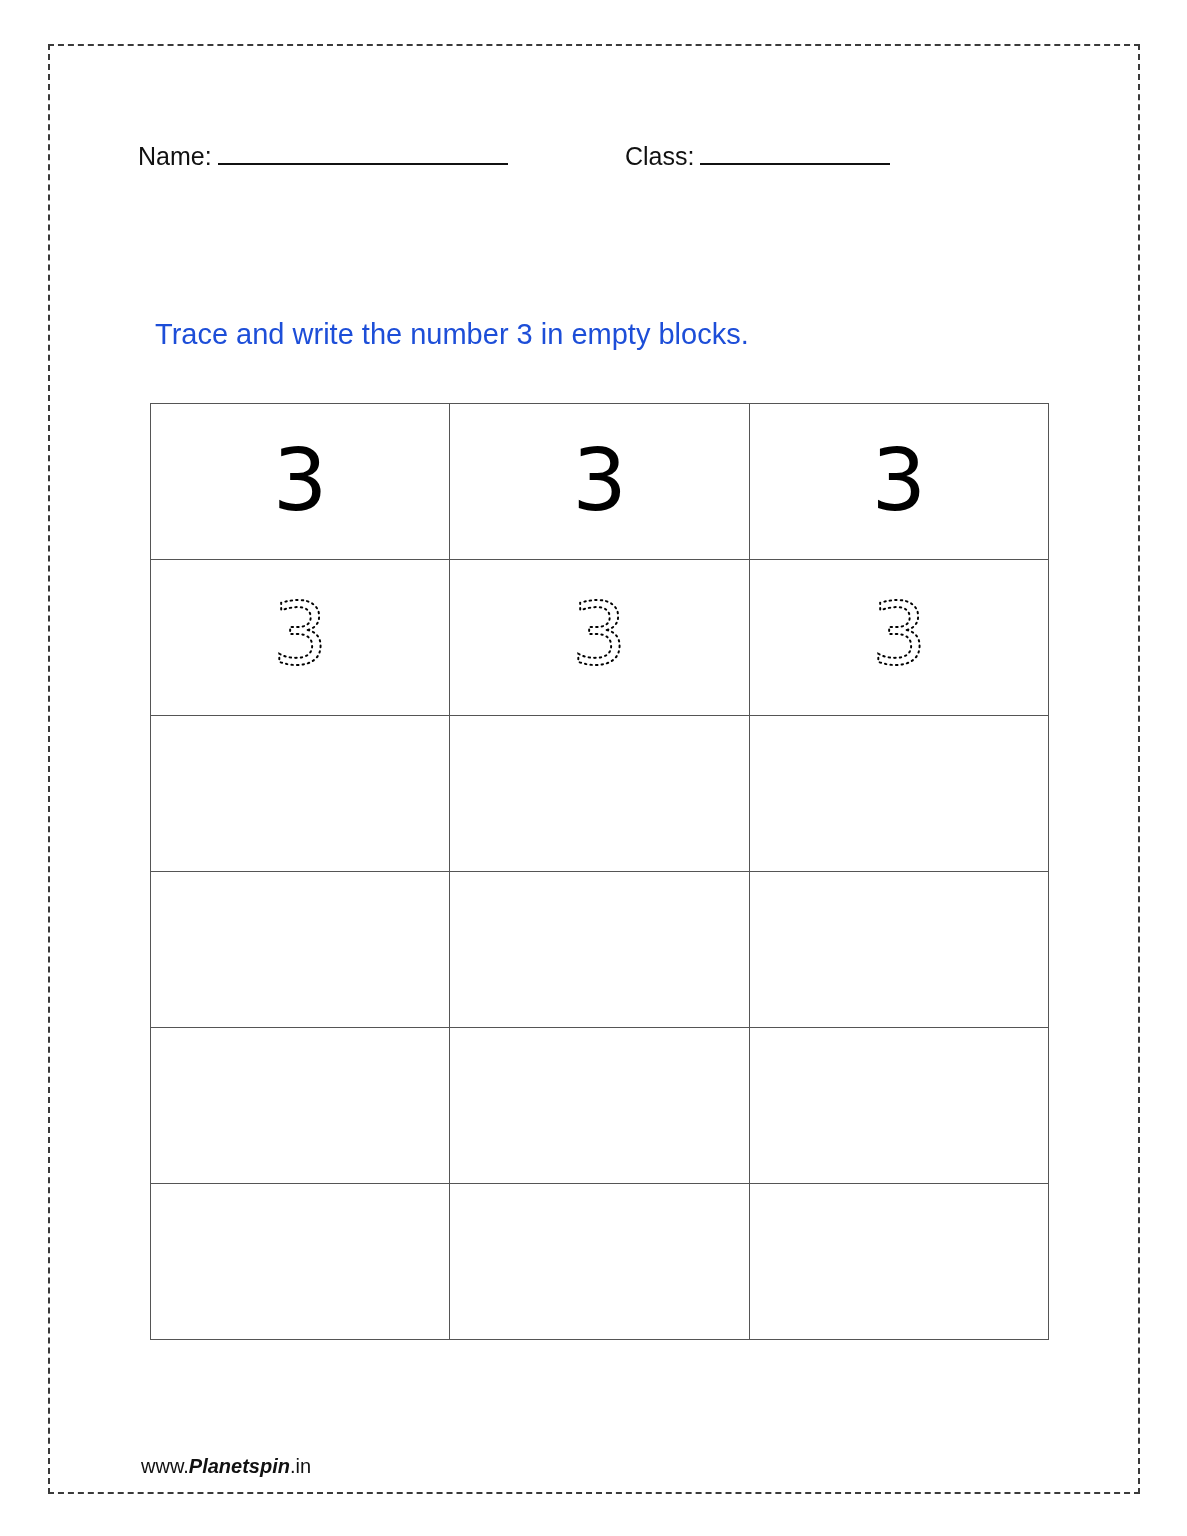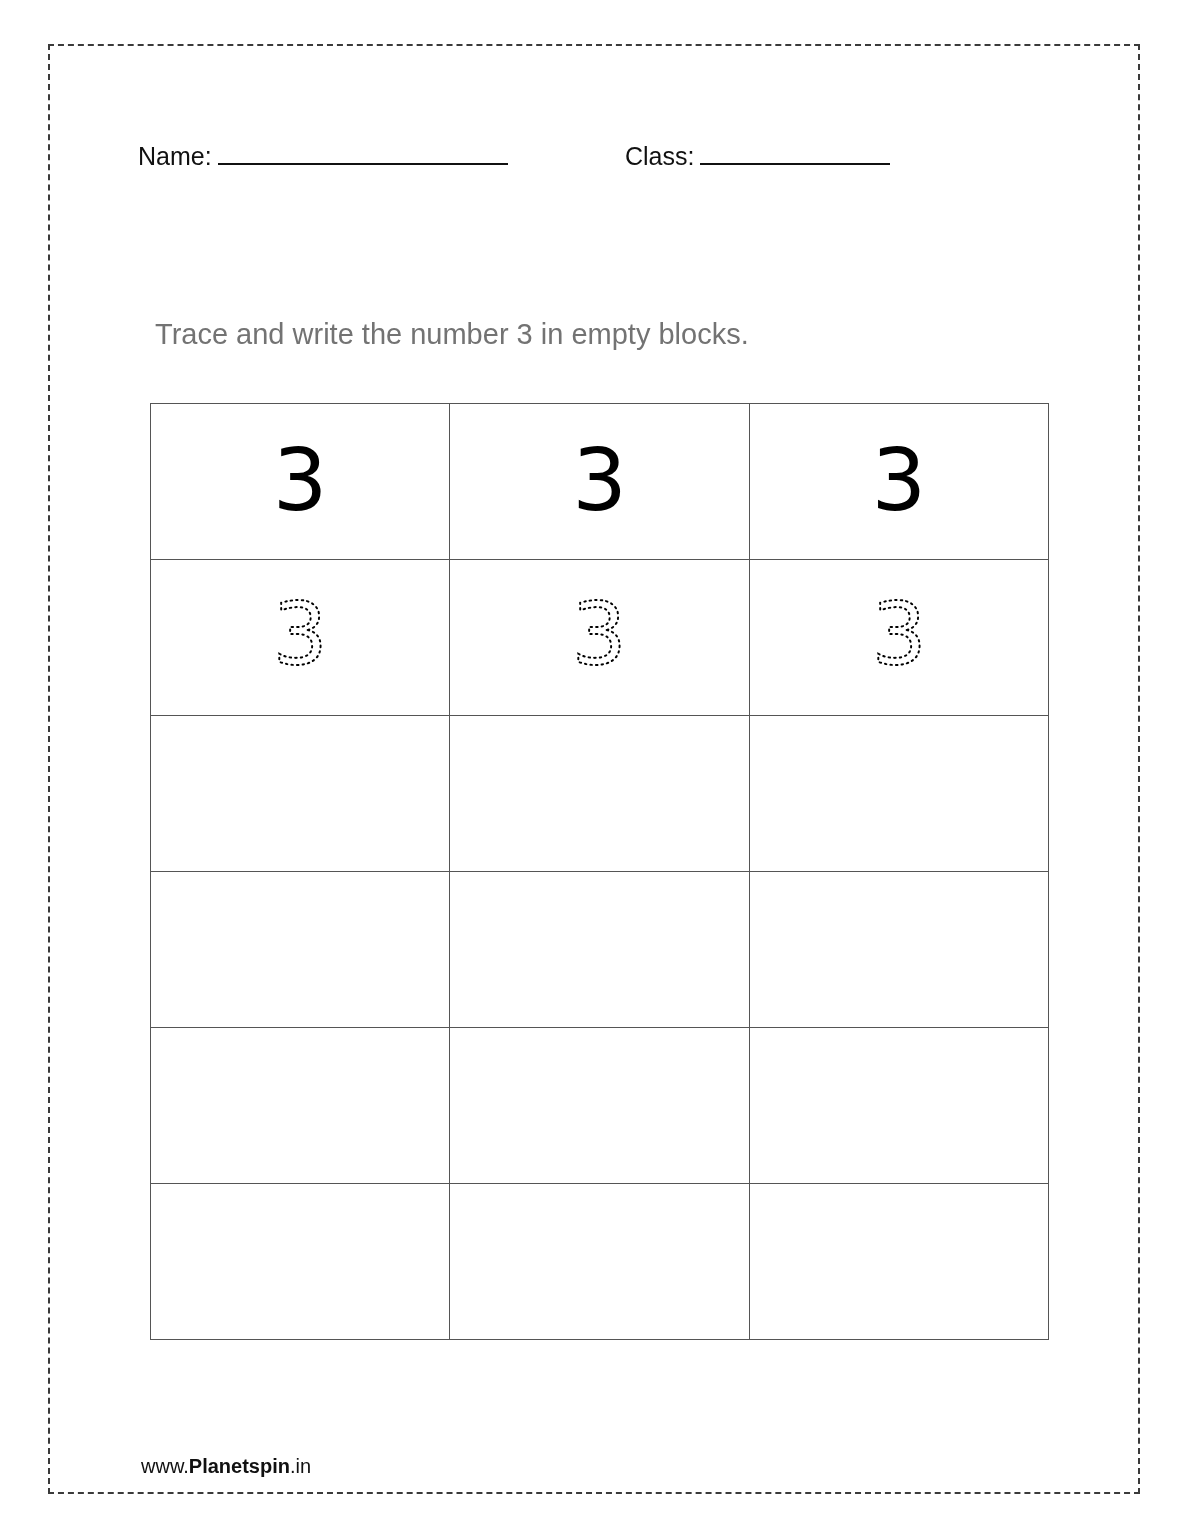--- a/index.html
+++ b/index.html
@@ -71,21 +71,21 @@
     letter-spacing: 0.5px;
     white-space: nowrap;
   }
 
   
   .instruction {
     position: absolute;
     left: 155px;
     top: 318px;
     font-size: 29px;
-    color: #737373;
+    color: #1d4ed8;
     white-space: nowrap;
   }
 
   
   .trace-grid {
     position: absolute;
     left: 150px;
     top: 403px;
     width: 899px;
     height: 937px;
@@ -122,21 +122,21 @@
 
   
   .footer {
     position: absolute;
     left: 141px;
     top: 1455px;
     font-size: 20px;
     color: #111111;
     white-space: nowrap;
   }
-  .footer .brand { font-weight: bold; }
+  .footer .brand { font-weight: bold; font-style: italic; }
 </style>
 </head>
 <body>
 
 <div class="content">
 
   <div class="page-border"></div>
 
   <div class="info-row">
     <div class="info-field" id="name-field">

